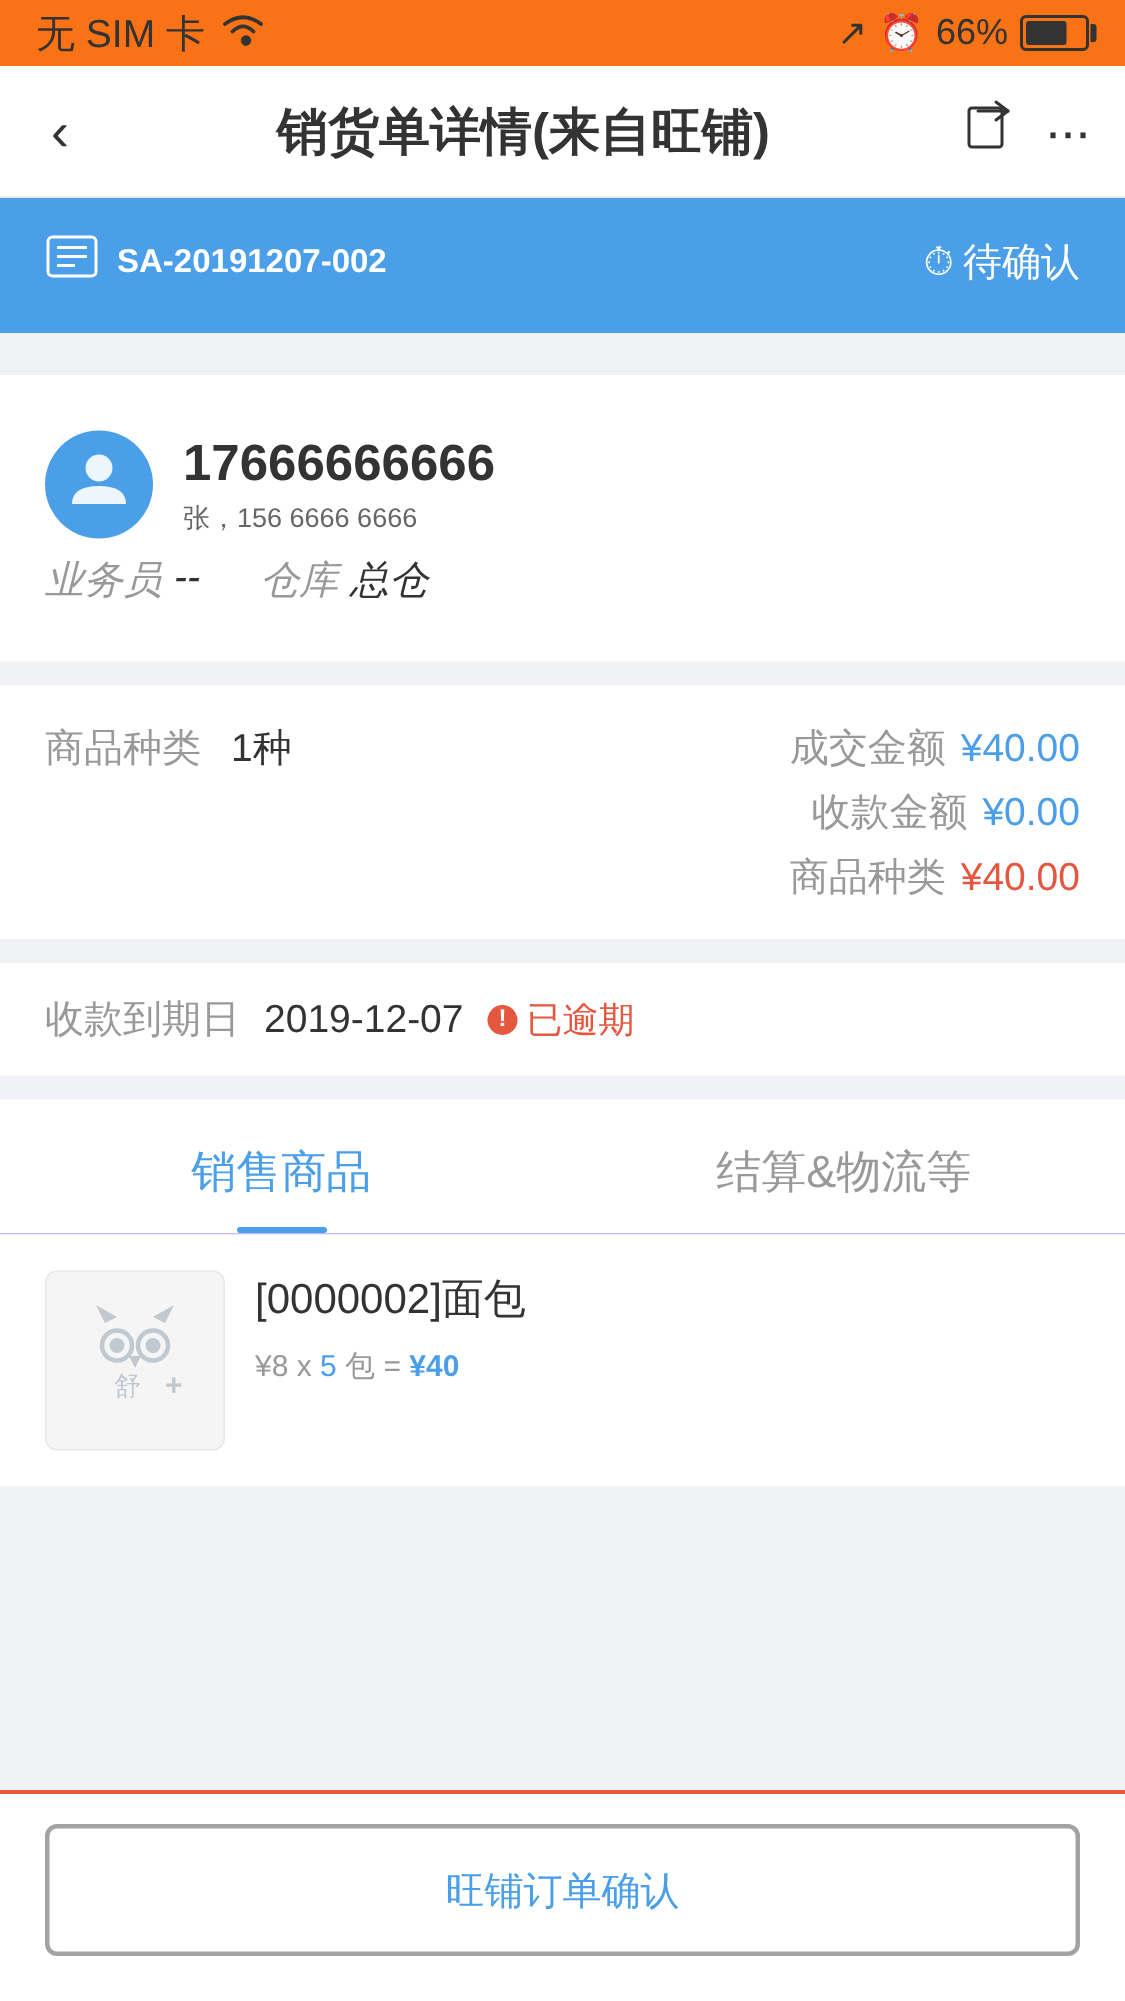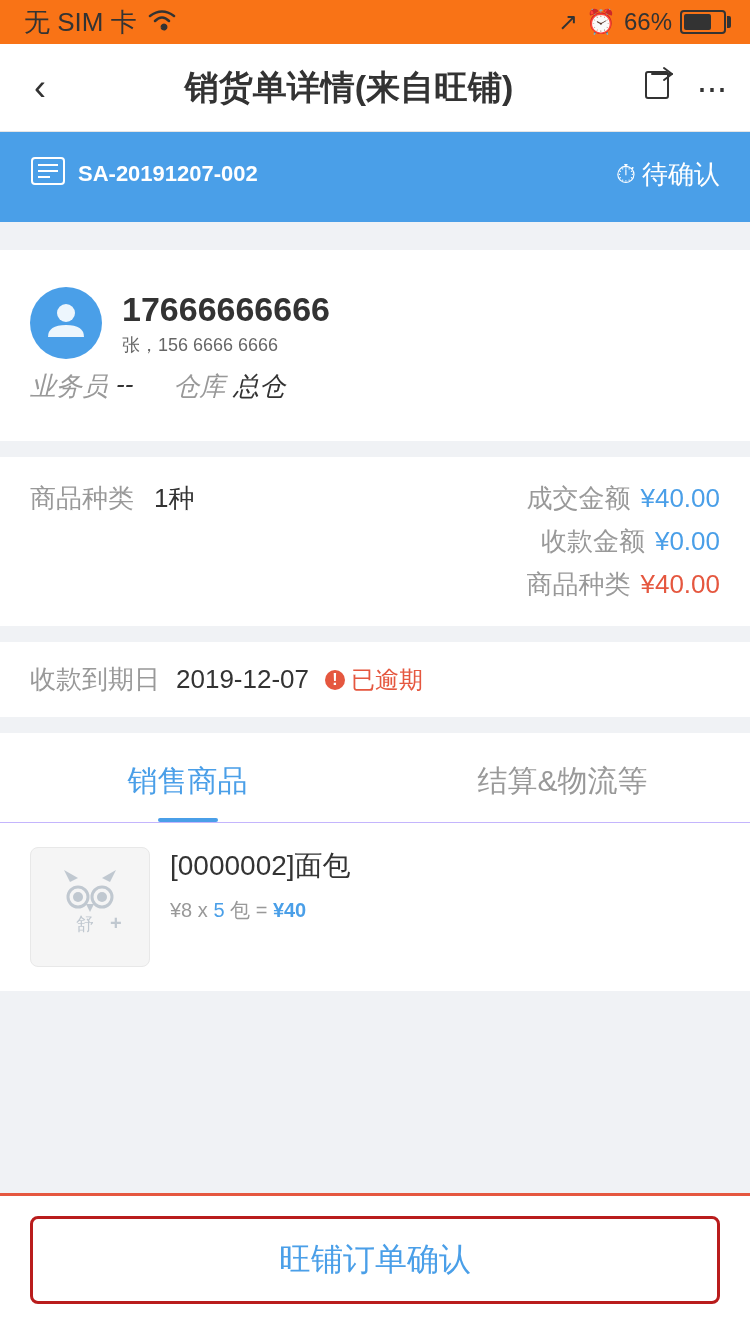--- a/index.html
+++ b/index.html
@@ -375,23 +375,23 @@
       left: 0;
       width: 750px;
       padding: 20px 30px 30px;
       background: #fff;
       border-top: 3px solid #e5573f;
     }
     .confirm-btn {
       width: 100%;
       height: 88px;
       background: #fff;
-      border: 3px solid #b91c1c;
+      border: 3px solid #a3a3a3;
       border-radius: 8px;
-      font-size: 32px;
+      font-size: 26px;
       color: #4a9fe8;
       font-weight: 500;
       cursor: pointer;
       display: flex;
       align-items: center;
       justify-content: center;
     }
   </style>
 </head>
 <body>

